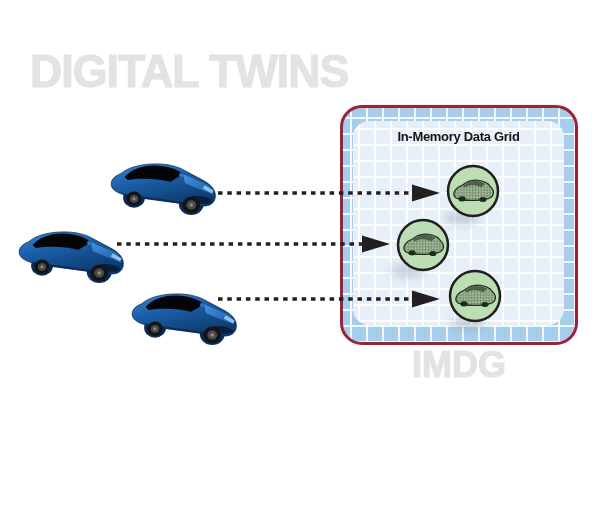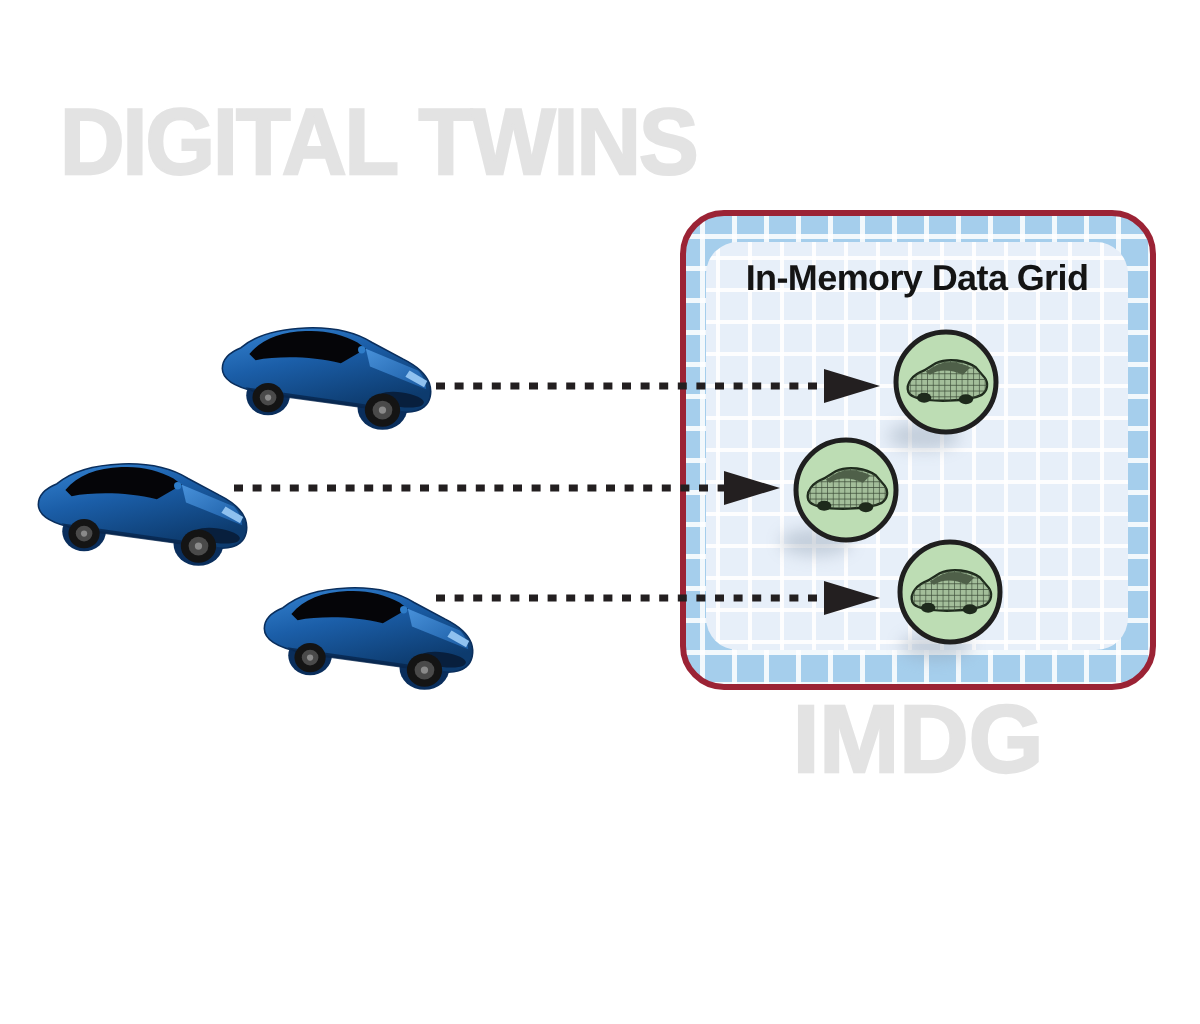--- a/index.html
+++ b/index.html
@@ -6,21 +6,21 @@
   .canvas{
     position:relative;width:600px;height:512px;overflow:hidden;
     background:#ffffff;font-family:"Liberation Sans",sans-serif;padding-left:12px;
   }
   .big-caption{
     position:absolute;font-weight:900;color:#E3E3E3;
     -webkit-text-stroke:1.2px #E3E3E3;letter-spacing:-1px;
     font-family:"Liberation Sans",sans-serif;line-height:1;white-space:nowrap;
   }
   .title{left:30px;top:47px;font-size:47px;transform:scaleX(0.95);transform-origin:left top;}
-  .imdg-label{left:340px;top:347px;width:238px;text-align:center;font-size:48px;letter-spacing:0px;}
+  .imdg-label{left:340px;top:347px;width:238px;text-align:center;font-size:36px;letter-spacing:0px;}
   .imdg-box{
     position:absolute;left:340px;top:105px;width:238px;height:240px;box-sizing:border-box;
     border:3.5px solid #9B2335;border-radius:22px;
     background-color:#A5CEEC;
     background-image:
       linear-gradient(rgba(255,255,255,.85) 2.5px, transparent 2.5px),
       linear-gradient(90deg, rgba(255,255,255,.85) 2.5px, transparent 2.5px);
     background-size:16px 16px;background-position:7px 9px;
     z-index:1;
   }
@@ -28,21 +28,21 @@
     position:absolute;left:10px;top:13px;width:211px;height:204px;
     border-radius:16px;
     background-color:#E7EFF9;
     background-image:
       linear-gradient(rgba(255,255,255,.9) 2px, transparent 2px),
       linear-gradient(90deg, rgba(255,255,255,.9) 2px, transparent 2px);
     background-size:16px 16px;background-position:5px 7px;
   }
   .panel-title{
     margin-top:8px;text-align:center;
-    font-size:18px;font-weight:700;color:#141414;letter-spacing:-0.3px;
+    font-size:13px;font-weight:700;color:#141414;letter-spacing:-0.3px;
   }
   .overlay{position:absolute;left:0;top:0;z-index:2;pointer-events:none;}
 </style>
 </head>
 <body>
 
 <div class="canvas">
 
   <div class="big-caption title">DIGITAL TWINS</div>
 

